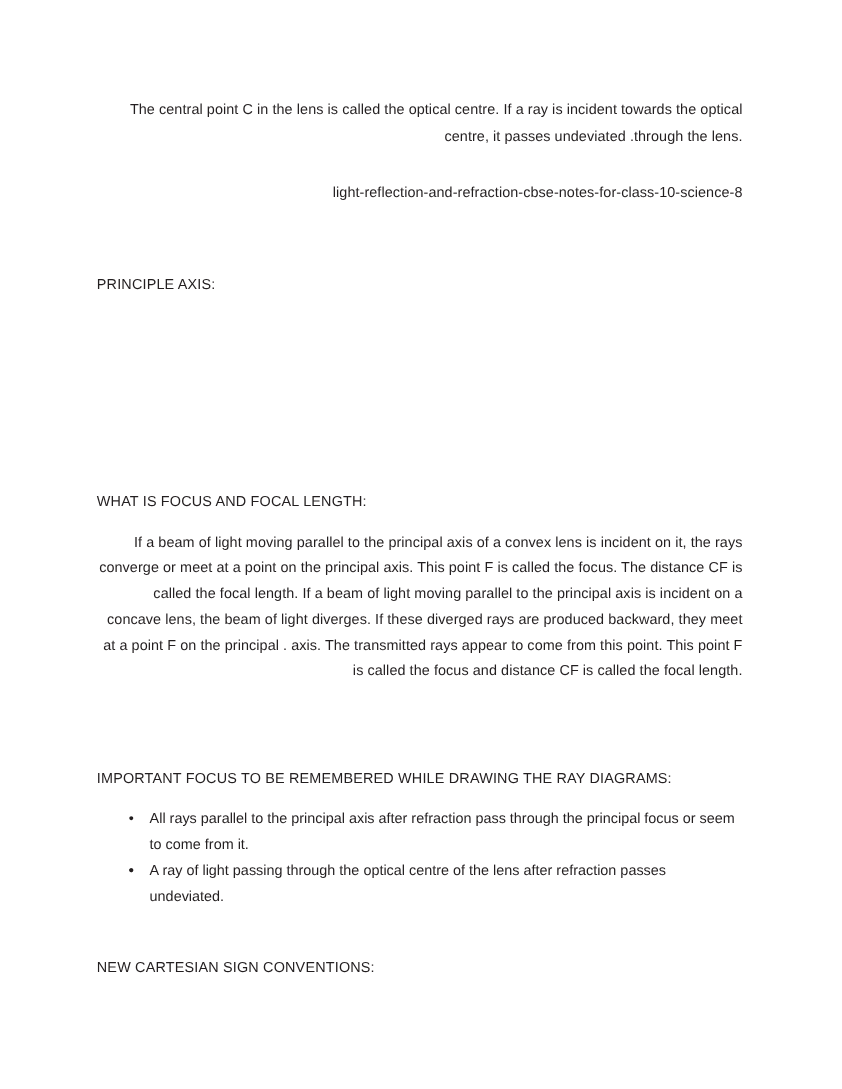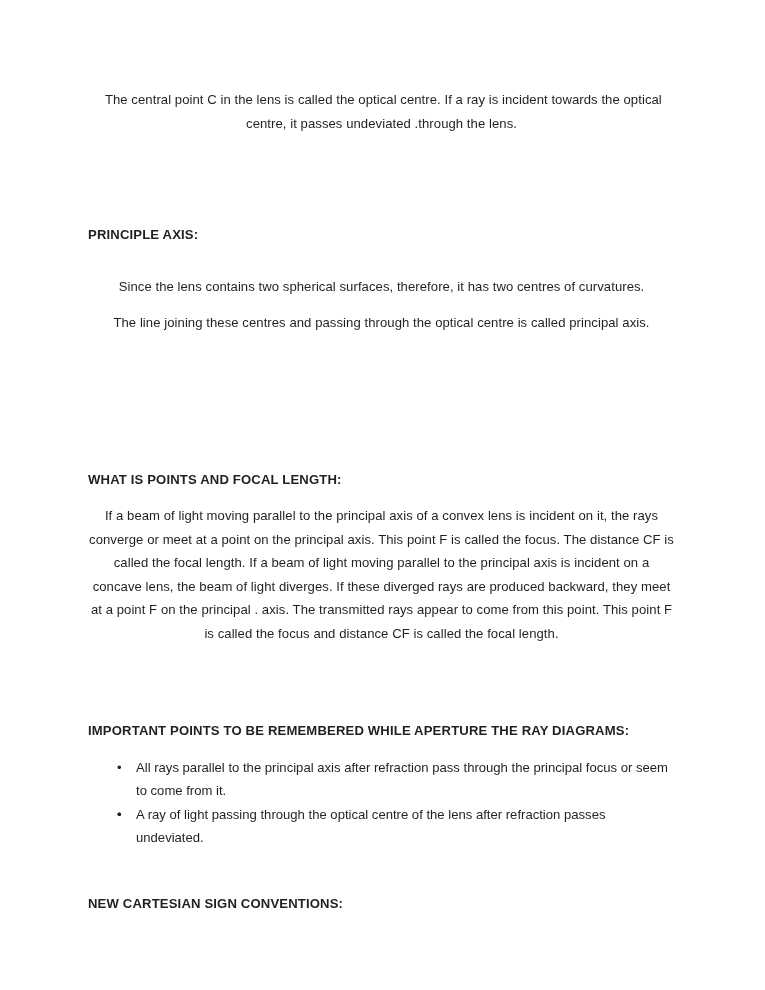--- a/index.html
+++ b/index.html
@@ -29,32 +29,32 @@
     top: 88px;
     width: 587px;
   }
 
   
   .para {
     font-size: 13.1px;
     line-height: 23.5px;
     color: #231f20;
     margin: 0;
-    text-align: center;
+    text-align: right;
     white-space: pre-wrap;
     letter-spacing: 0.005em;
   }
 
   
   .heading {
     font-size: 13.1px;
     line-height: 23.5px;
     color: #231f20;
     margin: 0;
-    font-weight: 700;
+    font-weight: 400;
     letter-spacing: 0.012em;
   }
 
   
   .gap-sm  { height: 13px; }
   .gap-md  { height: 28px; }
   .gap-lg  { height: 42px; }
   .gap-xl  { height: 60px; }
   .gap-xxl { height: 74px; }
 
@@ -84,50 +84,49 @@
 </head>
 <body>
 
 <div class="page">
   <div class="content">
 
     <p class="para"> The central point C in the lens is called the optical centre. If a ray is incident towards the optical centre, it passes undeviated .through the lens.</p>
 
     <div class="gap-md"></div>
 
+    <p class="para">light-reflection-and-refraction-cbse-notes-for-class-10-science-8</p>
 
     <div class="gap-xl"></div>
 
     <h2 class="heading">PRINCIPLE AXIS:</h2>
 
     <div class="gap-md"></div>
 
-    <p class="para">Since the lens contains two spherical surfaces, therefore, it has two centres of curvatures.</p>
 
     <div class="gap-sm"></div>
 
-    <p class="para">The line joining these centres and passing through the optical centre is called principal axis.</p>
 
     <div class="gap-xl"></div>
 
 
     <div class="gap-sm"></div>
 
 
     <div class="gap-xl"></div>
 
-    <h2 class="heading">WHAT IS POINTS AND FOCAL LENGTH:</h2>
+    <h2 class="heading">WHAT IS FOCUS AND FOCAL LENGTH:</h2>
 
     <div class="gap-sm"></div>
 
     <p class="para">If a beam of light moving parallel to the principal axis of a convex lens is incident on it, the rays converge or meet at a point on the principal axis. This point F is called the focus. The distance CF is called the focal length. If a beam of light moving parallel to the principal axis is incident on a concave lens, the beam of light diverges. If these diverged rays are produced backward, they meet at a point F on the principal . axis. The transmitted rays appear to come from this point. This point F is called the focus and distance CF is called the focal length.</p>
 
     <div class="gap-xxl"></div>
 
-    <h2 class="heading">IMPORTANT POINTS TO BE REMEMBERED WHILE APERTURE THE RAY DIAGRAMS:</h2>
+    <h2 class="heading">IMPORTANT FOCUS TO BE REMEMBERED WHILE DRAWING THE RAY DIAGRAMS:</h2>
 
     <div class="gap-sm"></div>
 
     <ul class="bullets">
       <li class="bullet-item">
         <span class="dot">•</span>
         <span>All rays parallel to the principal axis after refraction pass through the principal focus or seem to come from it.</span>
       </li>
       <li class="bullet-item">
         <span class="dot">•</span>

